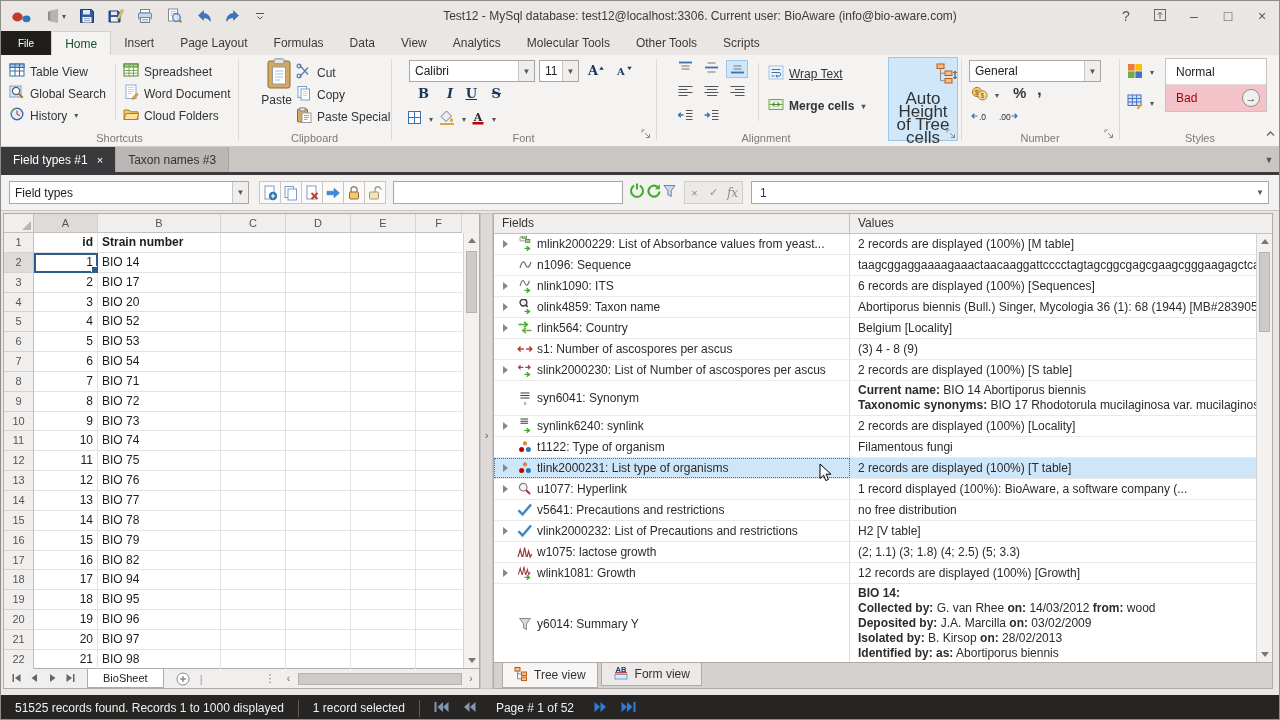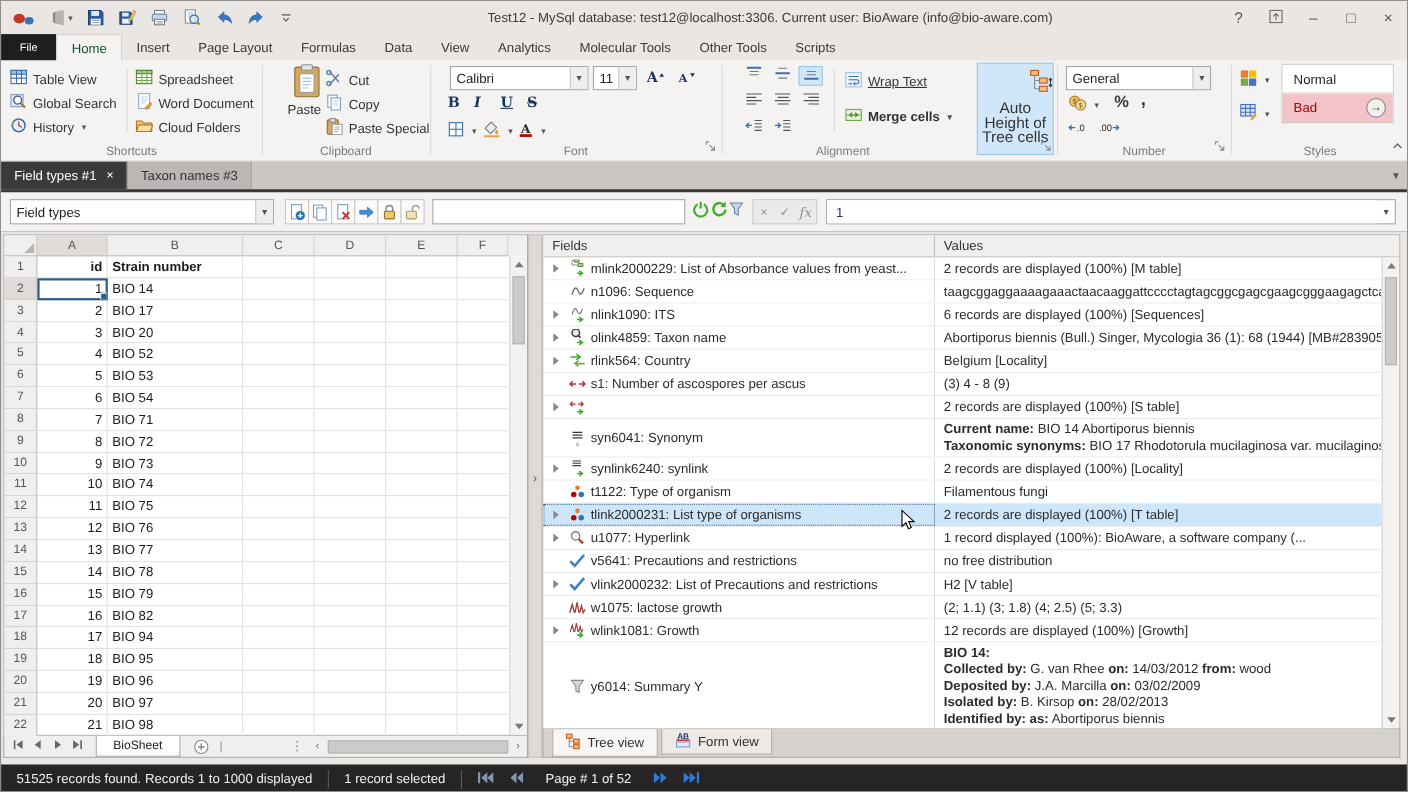--- a/index.html
+++ b/index.html
@@ -19,21 +19,21 @@
   .ftab { background:#1f1e1d; color:#fff; padding:0 17px; display:flex; align-items:center; font-size:10px; }
   .rtab { padding:0 13px; display:flex; align-items:center; font-size:12px; color:#3b3a38; }
   .rtab.active { background:#f5f3f2; border:1px solid #d2cfcd; border-bottom:none; color:#14532d; }
 
   
   .ribbon { position:absolute; left:0; top:54px; width:100%; height:92px; background:#f5f3f2; border-bottom:1px solid #cfccca; }
   .rgroup { position:absolute; top:0; height:100%; }
   .gsep { position:absolute; top:4px; bottom:6px; width:1px; background:#ddoadd; background:#dcd9d7; }
   .glabel { position:absolute; bottom:2px; left:0; width:100%; text-align:center; font-size:11px; color:#7c7a77; }
   .launcher { position:absolute; bottom:3px; right:5px; }
-  .sbtn { position:absolute; display:flex; align-items:center; gap:5px; font-size:12px; color:#333; white-space:nowrap; }
+  .sbtn { position:absolute; display:flex; align-items:center; gap:5px; font-size:12px; color:#333; white-space:nowrap;justify-content:flex-end; }
   .dd::after { content:"▾"; font-size:8px; color:#555; margin-left:2px; }
   .minisep { position:absolute; width:1px; background:#dcd9d7; }
   .bigbtn { position:absolute; display:flex; flex-direction:column; align-items:flex-end; font-size:12px; color:#333; }
   .combo { background:#fff; border:1px solid #a9a6a4; height:22px; display:flex; align-items:center; font-size:12px; color:#222; }
   .combo .ctext { flex:1; padding:0 5px; white-space:nowrap; overflow:hidden; }
   .combo .carr { width:16px; height:100%; border-left:1px solid #c9c6c4; display:flex; align-items:center; justify-content:center; color:#555; font-size:8px; background:#f0eeec; }
   .fletter { font-family:"DejaVu Serif", serif; font-weight:bold; color:#17365d; font-size:13px; width:22px; text-align:center; }
   .mini { position:absolute; width:22px; height:18px; display:flex; align-items:center; justify-content:center; }
   .mini.sel { background:#cfe7f9; border:1px solid #9bc7e8; }
   .hl-btn { background:#cfe7f9; border:1px solid #9bc7e8; }
@@ -436,21 +436,21 @@
           <span>Merge cells</span>
         </div>
       <div class="bigbtn hl-btn" style="left:232px;top:2px;width:70px;height:84px;justify-content:flex-start;padding-top:5px;">
         <span><svg width="22" height="22" viewBox="0 0 22 22">
               <rect x="2" y="1" width="7" height="4.5" fill="#f5bd8a" stroke="#c55a11"></rect>
               <rect x="10" y="8" width="7" height="4.5" fill="#f5bd8a" stroke="#c55a11"></rect>
               <rect x="10" y="15.5" width="7" height="4.5" fill="#f5bd8a" stroke="#c55a11"></rect>
               <path d="M5.5 5.5 V17.7 H10 M5.5 10.2 H10" fill="none" stroke="#8a8a8a"></path>
               <path d="M20 8.5 v7 M18.5 10 L20 8.3 L21.5 10 M18.5 14 L20 15.7 L21.5 14" fill="none" stroke="#3b3b3b"></path>
             </svg></span>
-        <span style="font-size:14px;line-height:13px;text-align:center;margin-top:4px;">Auto Height of Tree cells</span>
+        <span style="font-size:17px;line-height:13px;text-align:center;margin-top:4px;">Auto Height of Tree cells</span>
       </div>
       <div class="glabel" style="width:220px;">Alignment</div>
       <span class="launcher"><svg width="10" height="10" viewBox="0 0 10 10">
             <path d="M1 3.5 V1 h2.5 M4 4 l4 4 M8.5 5 v3.5 H5" fill="none" stroke="#8a8886"></path>
           </svg></span>
     </div>
     <div class="gsep" style="left:960px;"></div>
 
     <div class="rgroup" style="left:960px;width:158px;">
       <div class="combo" style="position:absolute;left:8px;top:5px;width:132px;">
@@ -960,20 +960,21 @@
               <span class="tri"></span>
             </span>
             <span class="ficon">
               <svg width="16" height="16" viewBox="0 0 16 16">
                 <g transform="translate(0.5,-1.5) scale(0.85)">
                   <path d="M6.8 8 H1.2 M3.6 5.6 L1.2 8 l2.4 2.4 M9.2 8 h5.6 M12.4 5.6 L14.8 8 l-2.4 2.4" fill="none" stroke="#b23b38" stroke-width="1.4"></path>
                 </g>
                 <path d="M7.5 12.4h4.6M9.7 10.2l2.8 2.2-2.8 2.2" fill="none" stroke="#3fae2a" stroke-width="1.4"></path>
               </svg>
             </span>
+            <span class="flabel">slink2000230: List of Number of ascospores per ascus</span>
           </div>
           <div class="vc">2 records are displayed (100%) [S table]</div>
         </div>
         <div class="fr">
           <div class="fc">
             <span class="exp"></span>
             <span class="ficon">
               <svg width="16" height="16" viewBox="0 0 16 16">
                 <path d="M3.5 3h9M3.5 5.5h9M3.5 8h9" stroke="#3b3b3b" stroke-width="1.2"></path>
                 <text x="8" y="15" font-size="5.5" text-anchor="middle" fill="#6b6b6b">s</text>

